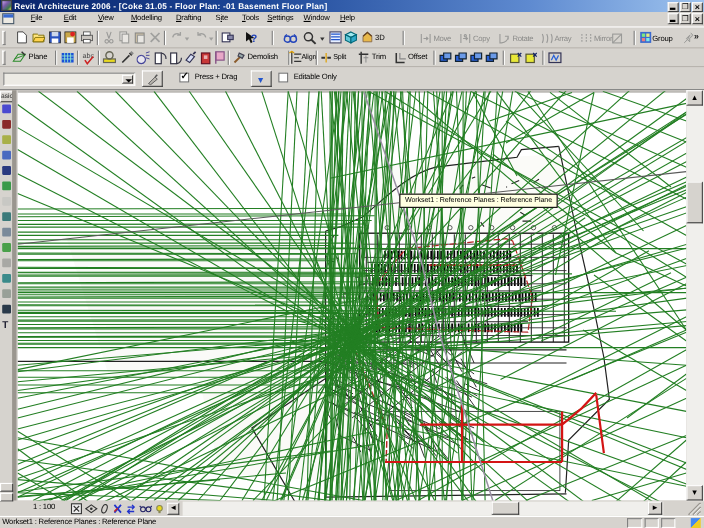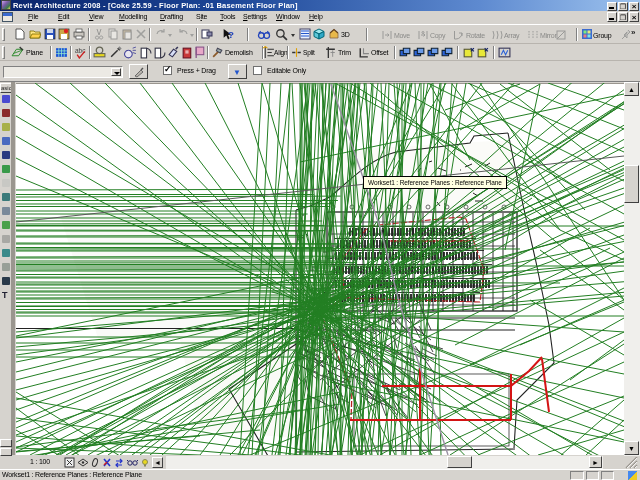--- a/index.html
+++ b/index.html
@@ -7,21 +7,21 @@
 .raised { border-top:1px solid #fff; border-left:1px solid #fff; border-right:1px solid #404040; border-bottom:1px solid #404040; background:#d6d3ce; }
 .sunken { border-top:1px solid #808080; border-left:1px solid #808080; border-right:1px solid #fff; border-bottom:1px solid #fff; }
 .sep { position:absolute; width:2px; border-left:1px solid #808080; border-right:1px solid #fff; }
 .grip { position:absolute; width:3px; border:1px solid; border-color:#fff #808080 #808080 #fff; }
 .txt { font-size:7px; color:#000; white-space:nowrap; letter-spacing:-0.2px; }
 .gtxt { font-size:7px; color:#8a8a88; white-space:nowrap; letter-spacing:-0.3px; }
 </style></head><body>
 
 <div class="abs" style="left:0;top:0;width:640px;height:11px;background:linear-gradient(to right,#0a246a 0%,#1b4596 35%,#5e8ad0 75%,#9ec3ee 100%)">
  <div class="abs" style="left:1px;top:0px;width:10px;height:10px;background:linear-gradient(135deg,#caa6e8 0%,#7a5aa8 40%,#3a7a4a 75%,#e8e060 100%);border:1px solid #444"></div>
- <div class="abs" style="left:13px;top:1px;font-size:7.5px;font-weight:bold;color:#fff;letter-spacing:0.2px">Revit Architecture 2008 - [Coke 25.59 - Floor Plan: -01 Basement Floor Plan]</div>
+ <div class="abs" style="left:13px;top:1px;font-size:7.5px;font-weight:bold;color:#fff;letter-spacing:0.2px">Revit Architecture 2006 - [Coke 31.05 - Floor Plan: -01 Basement Floor Plan]</div>
  <div class="abs raised" style="left:607px;top:2px;width:10px;height:9px">
       <div class="abs" style="left:1px;top:4px;width:5px;height:2px;background:#000"></div>
     </div>
  <div class="abs raised" style="left:618px;top:2px;width:10px;height:9px;font-size:7px;text-align:center;line-height:8px">❐</div>
  <div class="abs raised" style="left:629px;top:2px;width:10px;height:9px;font-size:8px;font-weight:bold;text-align:center;line-height:8px">×</div>
 </div>
 
 <div class="abs" style="left:0;top:11px;width:640px;height:13px;background:#d6d3ce">
  <div class="abs" style="left:2px;top:1px;width:11px;height:10px;background:#ece9e2;border:1px solid #456;">
       <div style="position:absolute;left:0;top:0;width:9px;height:3px;background:#3a6ad0"></div>

